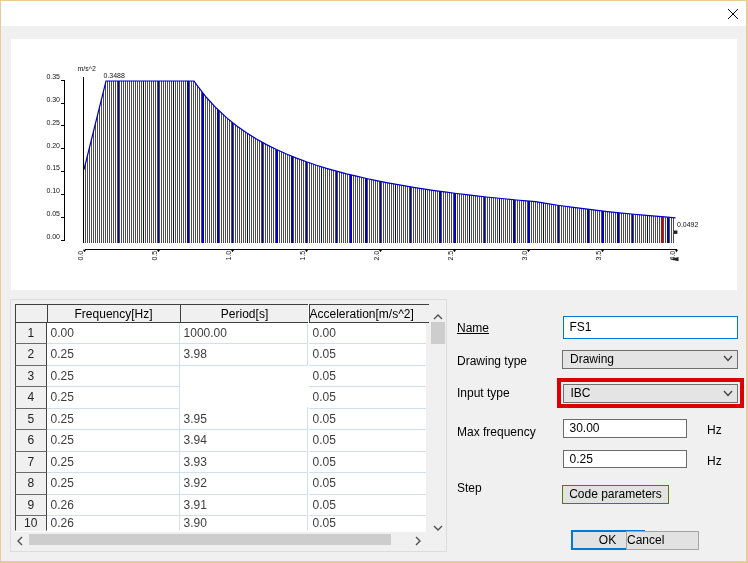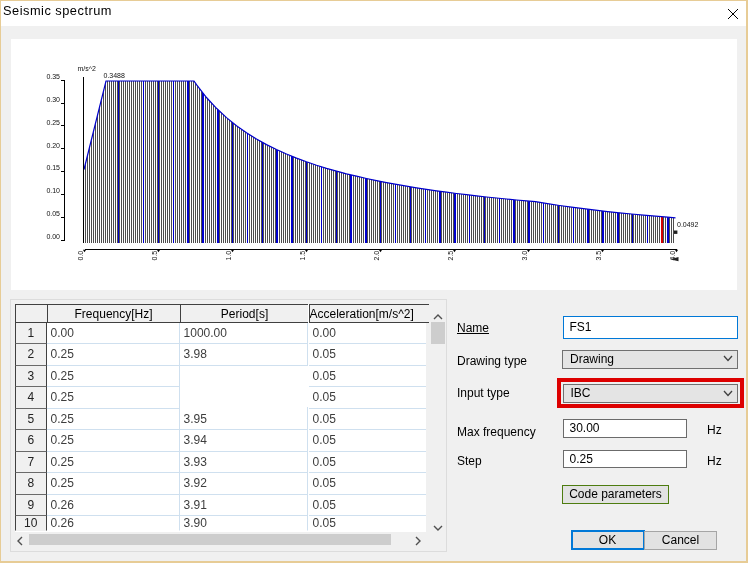--- a/index.html
+++ b/index.html
@@ -2,21 +2,20 @@
 <html><head><meta charset="utf-8">
 <style>
 html,body{margin:0;padding:0;}
 #page{position:relative;width:748px;height:563px;background:#f0f0f0;font-family:"Liberation Sans",sans-serif;font-size:12px;color:#000;overflow:hidden;box-sizing:border-box;border:1px solid #e7cc96;border-right:2px solid #e7cc96;border-bottom:2px solid #e7cc96;}
 .abs{position:absolute;box-sizing:border-box;}
 </style></head>
 <body>
 <div id="page">
 
 <div class="abs" style="left:0;top:0;width:745px;height:25px;background:#fff;"></div>
-<div class="abs" style="left:2px;top:0px;height:25px;line-height:20px;font-size:12.8px;letter-spacing:0.5px;">Seismic spectrum</div>
 <svg class="abs" style="left:726px;top:7px" width="12" height="12" viewBox="0 0 12 12">
       <path d="M1,1 L11,11 M11,1 L1,11" stroke="#000" stroke-width="1"></path>
     </svg>
 
 <div class="abs" style="left:9.5px;top:38px;width:726.5px;height:250.5px;background:#fff;"></div>
 <svg style="position:absolute;left:9.5px;top:38px" width="726" height="250" viewBox="9.5 38 726 250" font-family="'Liberation Sans', sans-serif" fill="#111">
 <defs>
 <clipPath id="spec">
           <path d="M82.5,242 L82.5,168.5 L104.5,80.0 L192.5,80.0 L195,83.7 L205,96.5 L215,107.3 L225,116.6 L235,124.7 L245,131.7 L255,138.0 L265,143.6 L275,148.5 L285,153.0 L295,157.1 L305,160.8 L315,164.2 L325,167.3 L335,170.1 L345,172.8 L355,175.2 L365,177.5 L375,179.6 L385,181.6 L395,183.4 L405,185.2 L415,186.8 L425,188.3 L435,189.8 L445,191.2 L455,192.5 L465,193.7 L475,194.8 L485,196.0 L495,197.0 L505,198.0 L515,199.0 L525,199.9 L534.0,200.7 L546.0,202.6 L558.0,204.5 L570.0,206.2 L582.0,207.7 L594.0,209.2 L606.0,210.6 L618.0,211.8 L630.0,213.0 L642.0,214.2 L654.0,215.2 L666.0,216.2 L674,216.8 L674,242 Z"></path>
         </clipPath>
@@ -184,20 +183,20 @@
 <div class="abs" style="left:555.5px;top:377px;width:187px;height:30px;border:4px solid #dd0000;"></div>
 <div class="abs" style="left:561.5px;top:383px;width:175px;height:18.5px;background:#e4e4e4;border:1px solid #707070;padding:1px 0 0 7px;">IBC</div>
 <svg class="abs" style="left:722px;top:388.5px" width="10" height="7" viewBox="0 0 10 7">
       <path d="M1,1 L5,5.5 L9,1" fill="none" stroke="#404040" stroke-width="1.3"></path>
     </svg>
 
 <div class="abs" style="left:456px;top:424px;">Max frequency</div>
 <div class="abs" style="left:561.5px;top:418px;width:124px;height:18.5px;background:#fff;border:1px solid #6b6b6b;padding:1px 0 0 6px;">30.00</div>
 <div class="abs" style="left:706px;top:422px;">Hz</div>
 
-<div class="abs" style="left:456px;top:453px;">Step</div>
+<div class="abs" style="left:456px;top:480px;">Step</div>
 <div class="abs" style="left:561.5px;top:448.5px;width:124px;height:18.5px;background:#fff;border:1px solid #6b6b6b;padding:1px 0 0 6px;">0.25</div>
 <div class="abs" style="left:706px;top:453px;">Hz</div>
 
 <div class="abs" style="left:561px;top:483.5px;width:107px;height:19px;background:#e2e2e2;border:1px solid #4d7c0f;text-align:center;line-height:17px;">Code parameters</div>
 
 <div class="abs" style="left:569.5px;top:529px;width:74px;height:20px;background:#e2e2e2;border:2px solid #0078d7;text-align:center;line-height:16px;">OK</div>
-<div class="abs" style="left:643px;top:530px;width:73px;height:18.5px;background:#e2e2e2;border:1px solid #a5a5a5;text-align:center;line-height:16px;">Cancel</div>
+<div class="abs" style="left:625px;top:530px;width:73px;height:18.5px;background:#e2e2e2;border:1px solid #a5a5a5;text-align:left;line-height:16px;">Cancel</div>
 </div>
 </body></html>

